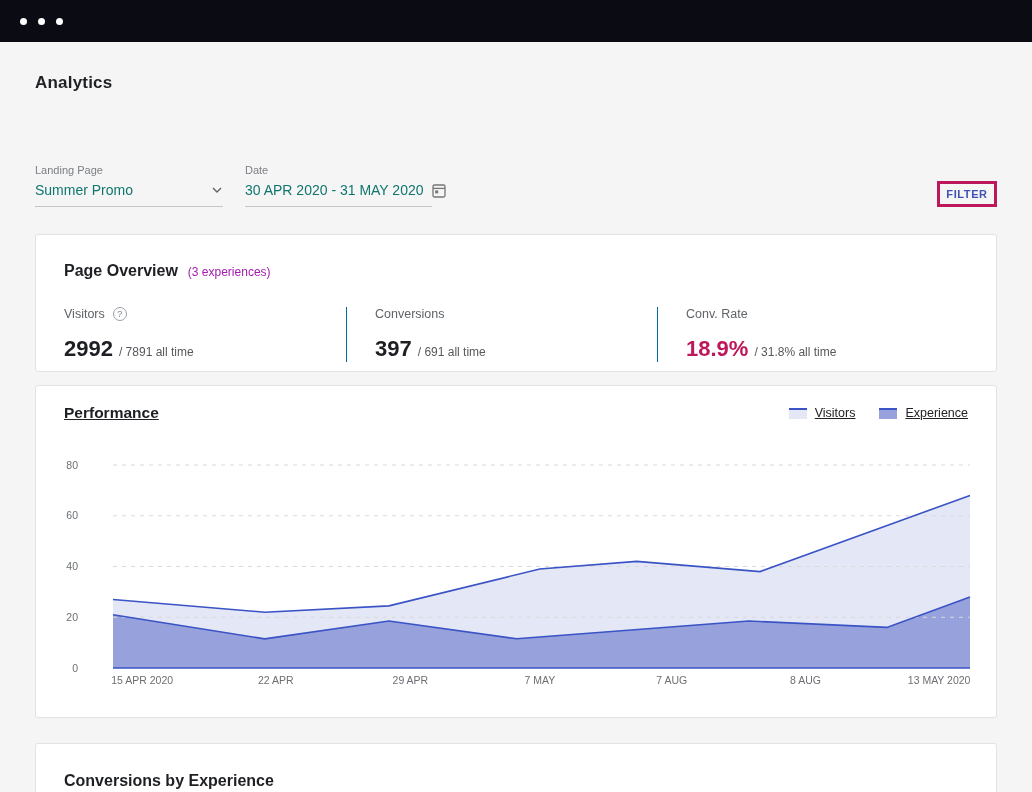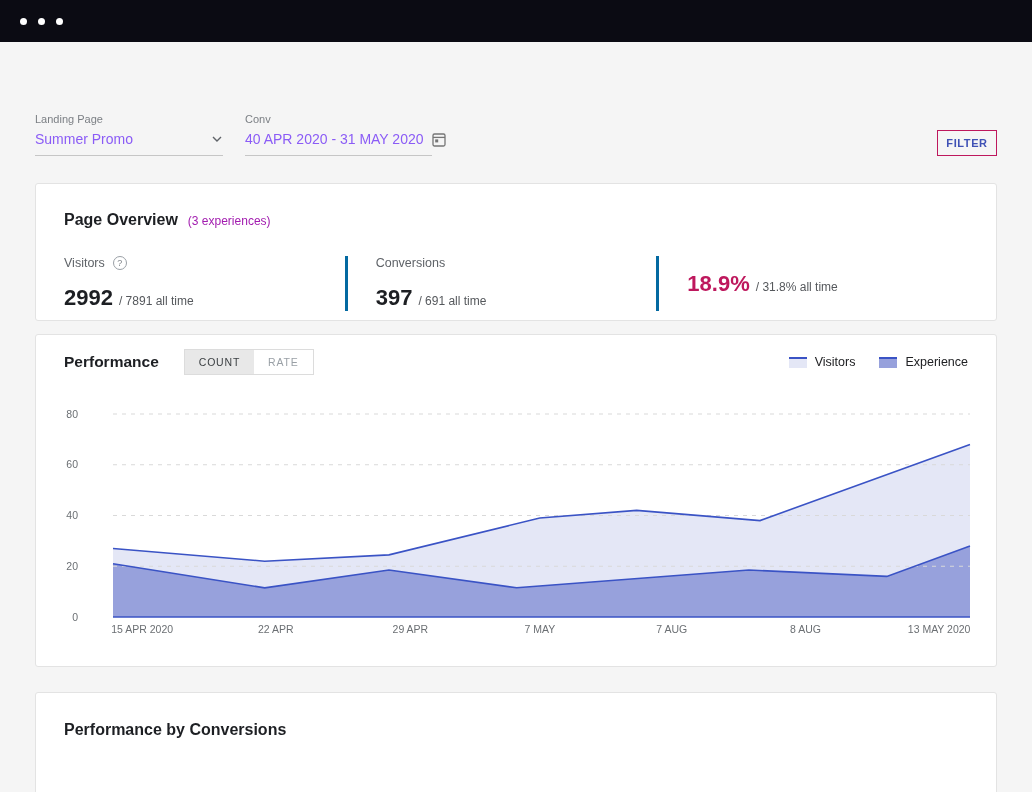--- a/index.html
+++ b/index.html
@@ -21,60 +21,60 @@
   
   .content { padding: 0 35px; }
   .page-title { font-size: 17px; font-weight: 700; margin-top: 31px; letter-spacing: .2px; }
 
   
   .filter-row { display: flex; align-items: flex-end; margin-top: 27px; }
   .field { width: 188px; margin-top: 44px; }
   .field + .field { margin-left: 22px; width: 187px; }
   .field-label { font-size: 11px; color: #7b7f84; margin-bottom: 6px; }
   .field-value {
-    display: flex; align-items: center; font-size: 14px; color: #8b5cf6;
+    display: flex; align-items: center; font-size: 14px; color: #0f766e;
     padding-bottom: 8px; border-bottom: 1px solid #c6c6c6; cursor: pointer; text-align: center;
   }
   .field-value .txt { flex: 0 0 auto; }
   .select .chev { margin-left: auto; display: flex; }
   .date-ico { margin-left: 8px; display: flex; }
   .filter-btn {
     margin-left: auto; width: 60px; height: 26px;
-    border: 1px solid #be185d; background: transparent; color: #3f51b5;
+    border: 3px solid #be185d; background: transparent; color: #3f51b5;
     font-size: 11px; font-weight: 700; letter-spacing: .6px;
     font-family: "Liberation Sans", sans-serif; cursor: pointer;
   }
 
   
   .card {
     background: #ffffff; border: 1px solid #e3e3e3; border-radius: 3px;
     margin-top: 27px;
   }
   .card-title { font-size: 16px; font-weight: 700; color: #1d1f23; }
 
   
   .card-overview { height: 138px; padding: 27px 28px 0; }
   .overview-head { display: flex; align-items: baseline; }
   .overview-sub { font-size: 12px; color: #a21caf; margin-left: 10px; }
   .metrics { display: flex; margin-top: 27px; }
   .metric { flex: 1; }
-  .metric + .metric { border-left: 3px solid #0369a1; padding-left: 28px; }
+  .metric + .metric { border-left: 1px solid #0369a1; padding-left: 28px; }
   .metric-label-row { display: flex; align-items: center; font-size: 12.5px; color: #5f6368; }
   .help-ico {
     width: 14px; height: 14px; border: 1px solid #9aa0a6; border-radius: 50%;
     color: #80868b; font-size: 9px; display: inline-flex; align-items: center;
     justify-content: center; margin-left: 8px; cursor: pointer;
   }
   .metric-value-row { margin-top: 15px; display: flex; align-items: baseline; }
   .metric-value { font-size: 22px; font-weight: 700; color: #1d1f23; }
   .metric-value.green { color: #be185d; }
   .metric-alltime { font-size: 12px; color: #55585c; margin-left: 6px; }
 
   
-  .card-performance { height: 333px; margin-top: 13px; padding: 14px 28px 0; }
+  .card-performance { height: 333px; margin-top: 13px; padding: 14px 28px 0; text-decoration: underline; }
   .perf-head { display: flex; align-items: center; height: 26px; }
   .perf-title { font-size: 15.5px; font-weight: 700; }
   .toggle { display: flex; border: 1px solid #dcdcdc; margin-left: 25px; background: #fff; }
   .toggle button {
     border: none; padding: 0 14px; height: 24px; font-size: 10.5px;
     letter-spacing: .8px; background: #fff; color: #9aa0a6; cursor: pointer;
     font-family: "Liberation Sans", sans-serif;
   }
   .toggle button.active { background: #e8e8e8; color: #3c4043; }
   .legend { margin-left: auto; display: flex; align-items: center; }
@@ -91,37 +91,38 @@
 <body>
 
 <div class="topbar">
   <span class="dot"></span>
   <span class="dot"></span>
   <span class="dot"></span>
 </div>
 
 <div class="content">
 
+  <h1 class="page-title">Analytics</h1>
 
   <div class="filter-row">
     <div class="field">
       <div class="field-label">Landing Page</div>
       <div class="field-value select">
         <span class="txt">Summer Promo</span>
         <span class="chev">
           <svg width="12" height="8" viewBox="0 0 12 8">
               <polyline points="2,2 6,6 10,2" fill="none" stroke="#5f6368" stroke-width="1.4"></polyline>
             </svg>
         </span>
       </div>
     </div>
     <div class="field">
-      <div class="field-label">Conv</div>
+      <div class="field-label">Date</div>
       <div class="field-value">
-        <span class="txt">40 APR 2020 - 31 MAY 2020</span>
+        <span class="txt">30 APR 2020 - 31 MAY 2020</span>
         <span class="date-ico">
           <svg width="14" height="15" viewBox="0 0 14 15">
             <rect x="1" y="2" width="12" height="12" rx="1.5" fill="none" stroke="#757575" stroke-width="1.3"></rect>
             <line x1="1" y1="5.4" x2="13" y2="5.4" stroke="#757575" stroke-width="1.3"></line>
             <rect x="3.2" y="7.4" width="3" height="3" fill="#757575"></rect>
           </svg>
         </span>
       </div>
     </div>
     <button class="filter-btn">FILTER</button>
@@ -146,35 +147,34 @@
       <div class="metric">
         <div class="metric-label-row">
           <span>Conversions</span>
         </div>
         <div class="metric-value-row">
           <span class="metric-value">397</span>
           <span class="metric-alltime">/ 691 all time</span>
         </div>
       </div>
       <div class="metric">
+        <div class="metric-label-row">
+          <span>Conv. Rate</span>
+        </div>
         <div class="metric-value-row">
           <span class="metric-value green">18.9%</span>
           <span class="metric-alltime">/ 31.8% all time</span>
         </div>
       </div>
     </div>
   </div>
 
   <div class="card card-performance">
     <div class="perf-head">
       <span class="card-title perf-title">Performance</span>
-      <div class="toggle">
-        <button class="active">COUNT</button>
-        <button>RATE</button>
-      </div>
       <div class="legend">
         <div class="legend-item">
           <span class="legend-swatch" style="background: rgb(228, 231, 246); border-top: 2px solid rgb(58, 83, 197);"></span>
           <span class="legend-label">Visitors</span>
         </div>
         <div class="legend-item">
           <span class="legend-swatch" style="background: rgb(151, 161, 220); border-top: 2px solid rgb(58, 83, 197);"></span>
           <span class="legend-label">Experience</span>
         </div>
       </div>
@@ -200,16 +200,16 @@
           <text x="346.37899999999996" y="232" text-anchor="middle" fill="#6b6f73" font-size="10.5" font-family="Liberation Sans, sans-serif">29 APR</text>
           <text x="475.786" y="232" text-anchor="middle" fill="#6b6f73" font-size="10.5" font-family="Liberation Sans, sans-serif">7 MAY</text>
           <text x="607.764" y="232" text-anchor="middle" fill="#6b6f73" font-size="10.5" font-family="Liberation Sans, sans-serif">7 AUG</text>
           <text x="741.456" y="232" text-anchor="middle" fill="#6b6f73" font-size="10.5" font-family="Liberation Sans, sans-serif">8 AUG</text>
           <text x="875.148" y="232" text-anchor="middle" fill="#6b6f73" font-size="10.5" font-family="Liberation Sans, sans-serif">13 MAY 2020</text>
         </svg>
     </div>
   </div>
 
   <div class="card card-experience">
-    <span class="card-title">Performance by Conversions</span>
+    <span class="card-title">Conversions by Experience</span>
   </div>
 
 </div>
 
 </body></html>

